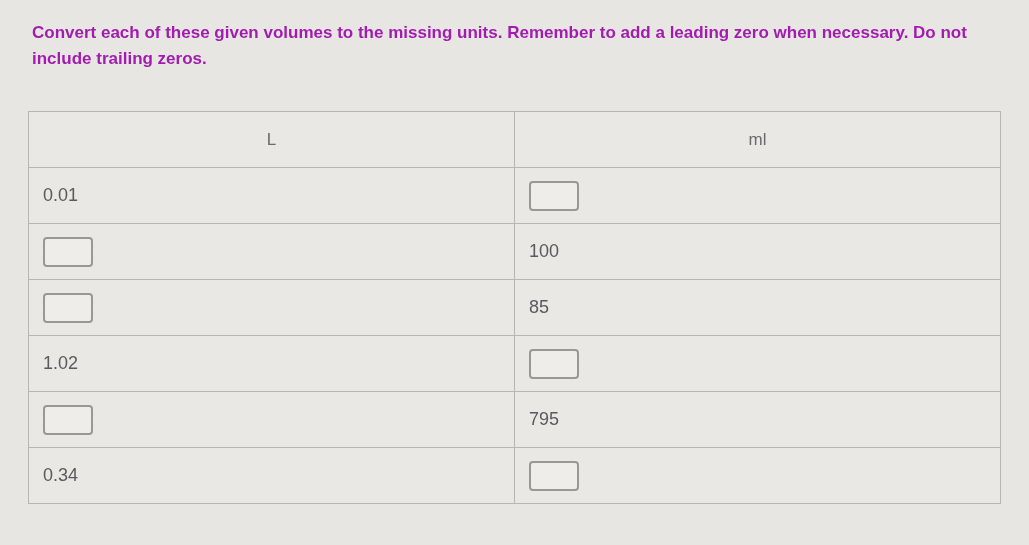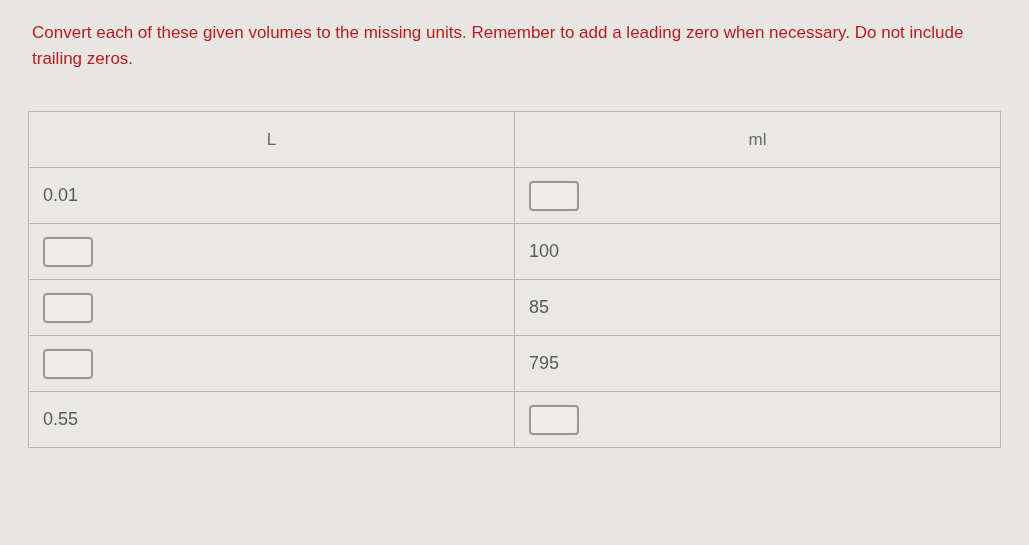--- a/index.html
+++ b/index.html
@@ -9,23 +9,23 @@
     }
     body {
       font-family: Arial, Helvetica, sans-serif;
       background: #e8e6e3;
       width: 1029px;
       height: 545px;
       padding: 20px 28px;
       color: #555;
     }
     .instructions {
-      color: #b91c1c;
+      color: #a21caf;
       font-size: 17px;
-      font-weight: normal;
+      font-weight: bold;
       line-height: 1.5;
       margin-bottom: 40px;
       padding: 0 4px;
     }
     table {
       width: 100%;
       border-collapse: collapse;
       table-layout: fixed;
     }
     th, td {
@@ -76,21 +76,25 @@
     </tr>
     <tr>
       <td><input class="input-box" value="" style=""></td>
       <td><span>100</span></td>
     </tr>
     <tr>
       <td><input class="input-box" value="" style=""></td>
       <td><span>85</span></td>
     </tr>
     <tr>
+      <td><span>1.02</span></td>
+      <td><input class="input-box" value="" style=""></td>
+    </tr>
+    <tr>
       <td><input class="input-box" value="" style=""></td>
       <td><span>795</span></td>
     </tr>
     <tr>
-      <td><span>0.55</span></td>
+      <td><span>0.34</span></td>
       <td><input class="input-box" value="" style=""></td>
     </tr>
   </tbody>
 </table>
 
 </body></html>

